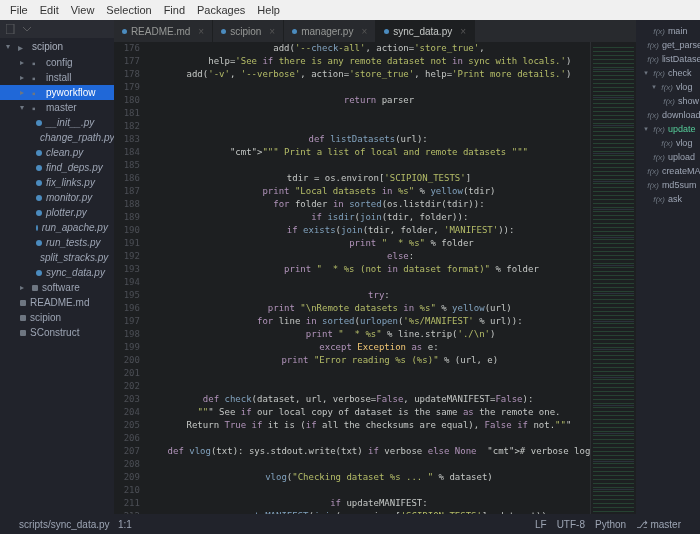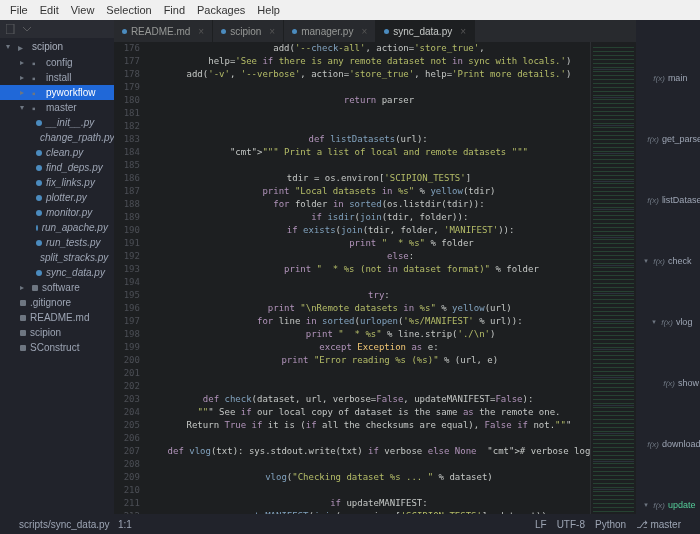--- a/index.html
+++ b/index.html
@@ -23,21 +23,21 @@
 .tabs { display: flex; background: #282a2e; height: 22px; font-size: 10px; }
 .tab { display: flex; align-items: center; padding: 0 8px; gap: 4px; color: #969896; cursor: default; border-right: 1px solid #1d1f21; }
 .tab.active { background: #1d1f21; color: #c5c8c6; }
 .tab-close { color: #555; font-size: 10px; margin-left: 4px; }
 .code-area { flex: 1; display: flex; overflow: hidden; font-family: "Menlo", "Consolas", monospace; font-size: 9px; line-height: 13px; }
 .gutter { width: 32px; text-align: right; color: #4b4e55; padding-right: 6px; user-select: none; }
 .code { flex: 1; white-space: pre; color: #c5c8c6; overflow: hidden; text-align: center; }
 .minimap { width: 46px; background: #1d1f21; border-left: 1px solid #2d2f33; position: relative; }
 .minimap-content { position: absolute; inset: 2px; opacity: 0.25; background: repeating-linear-gradient(0deg, #4a6 0 1px, transparent 1px 4px), repeating-linear-gradient(0deg, transparent 0 8px, #568 8px 9px, transparent 9px 14px); }
 .outline { width: 80px; background: #21232b; font-size: 9px; color: #9da5b4; padding: 4px 2px; overflow: hidden; }
-.outline-item { padding: 2px 2px 2px 6px; display: flex; align-items: center; gap: 3px; margin-top: 47px; }
+.outline-item { padding: 2px 2px 2px 6px; display: flex; align-items: center; gap: 3px; }
 .outline-item.indent1 { padding-left: 14px; }
 .outline-item.indent2 { padding-left: 22px; }
 .outline-chevron { color: #6e7681; font-size: 7px; width: 6px; }
 .fn-tag { color: #6e7681; font-size: 8px; font-style: italic; }
 .outline-item.active { color: #5c9; }
 .statusbar { height: 20px; background: #21232b; color: #9da5b4; display: flex; align-items: center; justify-content: space-between; padding: 0 19px; font-size: 10px; }
 .statusbar .right { display: flex; gap: 10px; }
 
 .kw { color: #b294bb; }
 .str { color: #b5bd68; }
@@ -113,25 +113,25 @@
         <div class="tree-item file">
           <span class="icon icon-py"></span>
           <span>find_deps.py</span>
         </div>
         <div class="tree-item file">
           <span class="icon icon-py"></span>
           <span>fix_links.py</span>
         </div>
         <div class="tree-item file">
           <span class="icon icon-py"></span>
+          <span>monitor.py</span>
+        </div>
+        <div class="tree-item file">
+          <span class="icon icon-py"></span>
           <span>plotter.py</span>
-        </div>
-        <div class="tree-item file">
-          <span class="icon icon-py"></span>
-          <span>monitor.py</span>
         </div>
         <div class="tree-item file">
           <span class="icon icon-py"></span>
           <span>run_apache.py</span>
         </div>
         <div class="tree-item file">
           <span class="icon icon-py"></span>
           <span>run_tests.py</span>
         </div>
         <div class="tree-item file">
@@ -141,24 +141,20 @@
         <div class="tree-item file">
           <span class="icon icon-py"></span>
           <span>sync_data.py</span>
         </div>
       </div>
     <div id="root-items">
         <div class="tree-item folder">
           <span class="chevron">▸</span>
           <span class="icon icon-gray"></span>
           <span>software</span>
-        </div>
-        <div class="tree-item root-file">
-          <span class="icon icon-gray"></span>
-          <span>.gitignore</span>
         </div>
         <div class="tree-item root-file">
           <span class="icon icon-gray"></span>
           <span>README.md</span>
         </div>
         <div class="tree-item root-file">
           <span class="icon icon-gray"></span>
           <span>scipion</span>
         </div>
         <div class="tree-item root-file">

